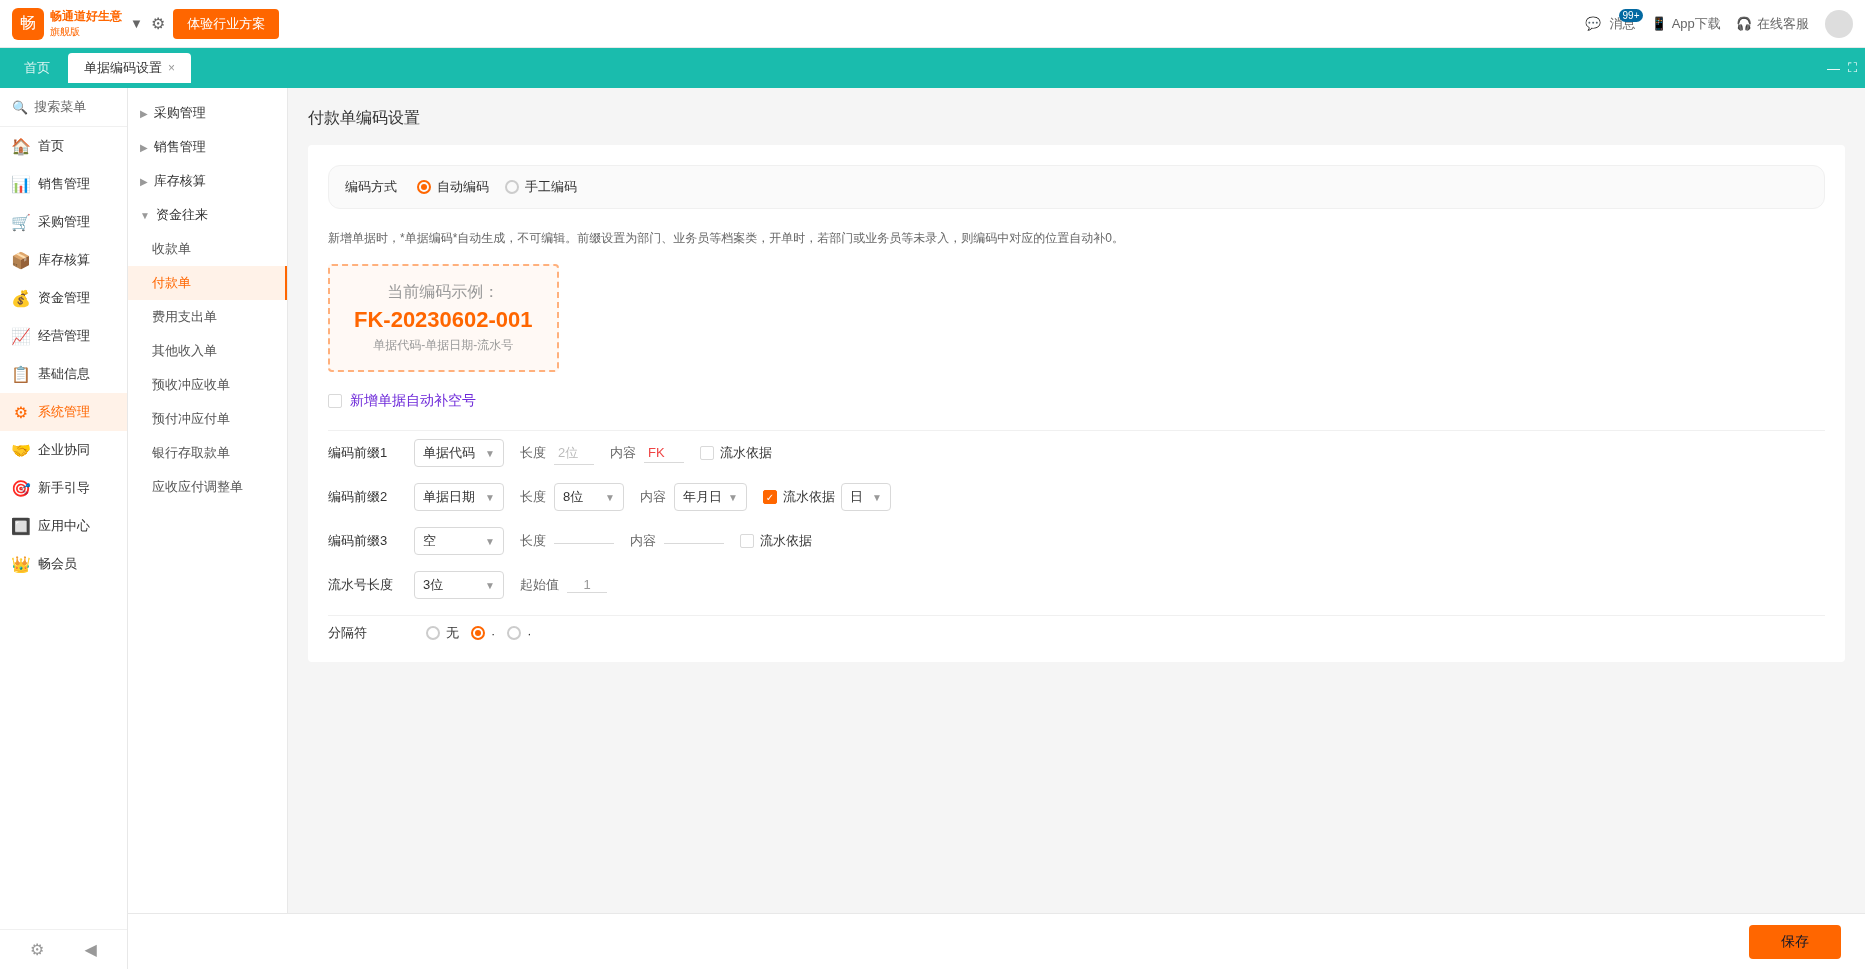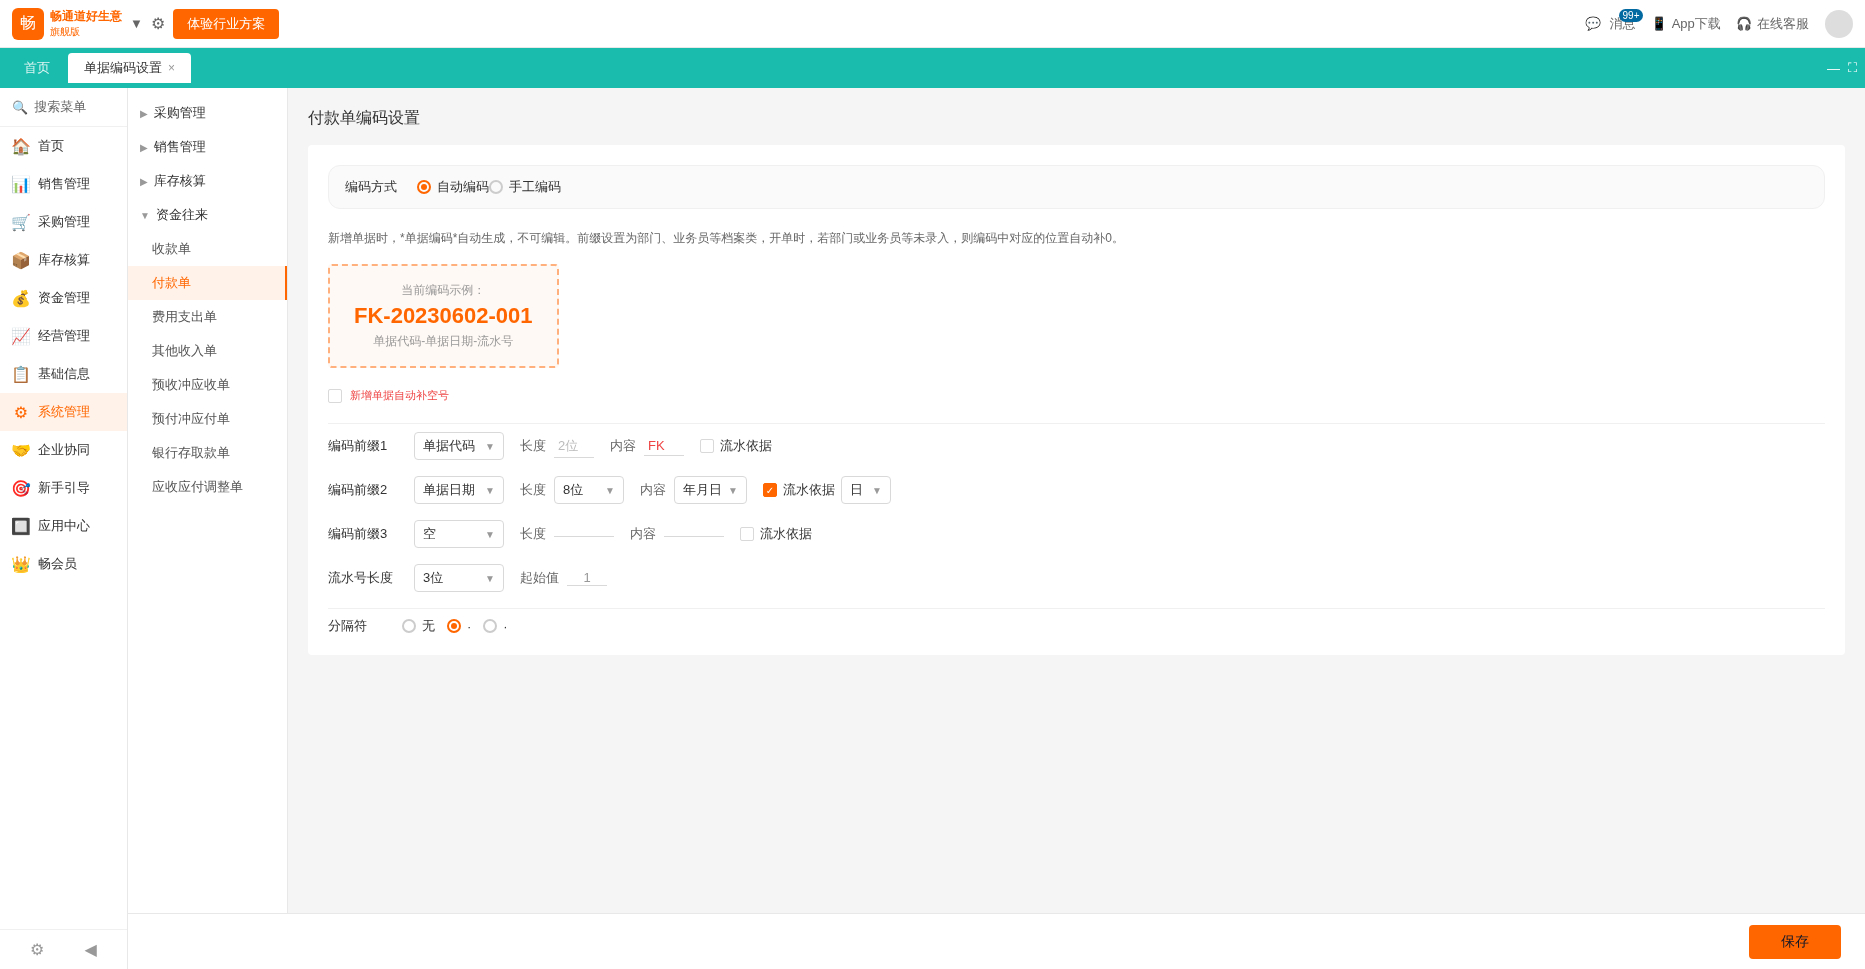--- a/index.html
+++ b/index.html
@@ -52,37 +52,37 @@
     
     .main-content { flex: 1; overflow-y: auto; background: #f5f5f5; padding: 20px; }
     .page-title { font-size: 16px; font-weight: normal; color: #333; margin-bottom: 16px; }
 
     
     .card { background: #fff; border-radius: 4px; padding: 20px; }
 
     
     .coding-method { display: flex; align-items: center; gap: 20px; margin-bottom: 20px; padding: 12px 16px; background: #fafafa; border: 1px solid #f0f0f0; border-radius: 12px; }
     .coding-method-label { font-size: 13px; color: #333; }
-    .radio-group { display: flex; align-items: center; gap: 0; }
+    .radio-group { display: flex; align-items: center; gap: 16px; }
     .radio-item { display: flex; align-items: center; gap: 6px; cursor: pointer; font-size: 13px; }
     .radio-circle { width: 14px; height: 14px; border-radius: 50%; border: 2px solid #ccc; display: inline-flex; align-items: center; justify-content: center; }
     .radio-circle.checked { border-color: #ff6600; }
     .radio-circle.checked::after { content: ''; width: 6px; height: 6px; border-radius: 50%; background: #ff6600; }
 
     
     .info-text { font-size: 12px; color: #666; margin-bottom: 16px; line-height: 1.6; }
 
     
     .preview-box { border: 2px dashed #ffb07c; border-radius: 4px; padding: 16px 24px; background: #fff9f5; display: inline-block; margin-bottom: 20px; min-width: 220px; text-align: center; }
-    .preview-label { font-size: 12px; color: #999; margin-bottom: 4px; }
+    .preview-label { font-size: 16px; color: #999; margin-bottom: 4px; }
     .preview-code { font-size: 22px; font-weight: bold; color: #ff6600; }
     .preview-desc { font-size: 12px; color: #999; margin-top: 4px; }
 
     
-    .auto-fill-row { display: flex; align-items: center; gap: 8px; margin-bottom: 20px; font-size: 11px; color: #ef4444; font-family: Liberation Serif, serif; }
+    .auto-fill-row { display: flex; align-items: center; gap: 8px; margin-bottom: 20px; font-size: 14px; color: #6d28d9; font-family: Liberation Serif, serif; }
     .checkbox { width: 14px; height: 14px; border: 1px solid #d9d9d9; border-radius: 2px; display: inline-flex; align-items: center; justify-content: center; cursor: pointer; }
     .checkbox.checked { background: #ff6600; border-color: #ff6600; color: #fff; font-size: 10px; }
 
     
     .form-row { display: flex; align-items: center; gap: 16px; margin-bottom: 16px; flex-wrap: wrap; }
     .form-label { font-size: 13px; color: #333; width: 70px; flex-shrink: 0; }
     .select-box { display: flex; align-items: center; border: 1px solid #d9d9d9; border-radius: 4px; padding: 4px 8px; background: #fff; cursor: pointer; font-size: 13px; color: #333; min-width: 90px; gap: 6px; }
     .select-box .arrow { color: #999; font-size: 10px; margin-left: auto; }
     .form-field { display: flex; align-items: center; gap: 8px; }
     .field-label { font-size: 13px; color: #666; }
@@ -91,21 +91,21 @@
     .liushui-check { display: flex; align-items: center; gap: 6px; font-size: 13px; color: #333; }
 
     
     .divider { border: none; border-top: 1px solid #f0f0f0; margin: 8px 0; }
 
     
     .bottom-bar { height: 56px; background: #fff; border-top: 1px solid #e8e8e8; display: flex; align-items: center; justify-content: flex-end; padding: 0 24px; flex-shrink: 0; }
     .save-btn { background: #ff6600; color: #0f172a; border: none; border-radius: 4px; padding: 8px 32px; font-size: 14px; cursor: pointer; }
 
     
-    .sep-row { display: flex; align-items: center; gap: 4px; font-size: 13px; color: #333; }
+    .sep-row { display: flex; align-items: center; gap: 28px; font-size: 13px; color: #333; }
     .sep-label { width: 70px; }
     .sep-options { display: flex; align-items: center; gap: 12px; }
 
     
     .gear-icon { font-size: 16px; color: #666; cursor: pointer; }
 
     .content-wrap { flex: 1; display: flex; flex-direction: column; overflow: hidden; }
   </style>
 </head>
 <body>

